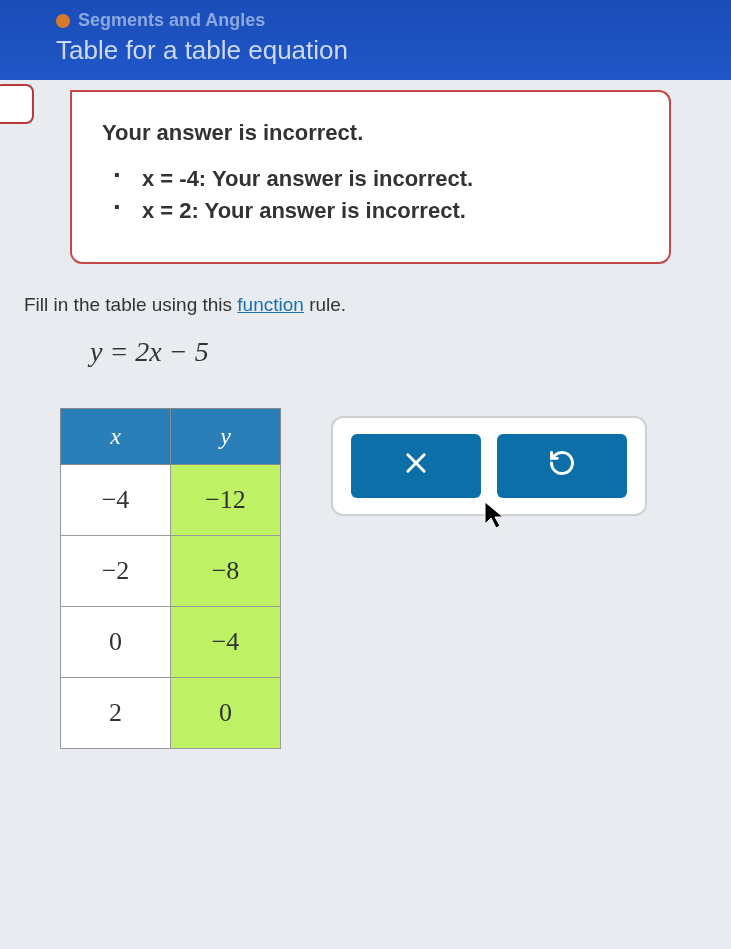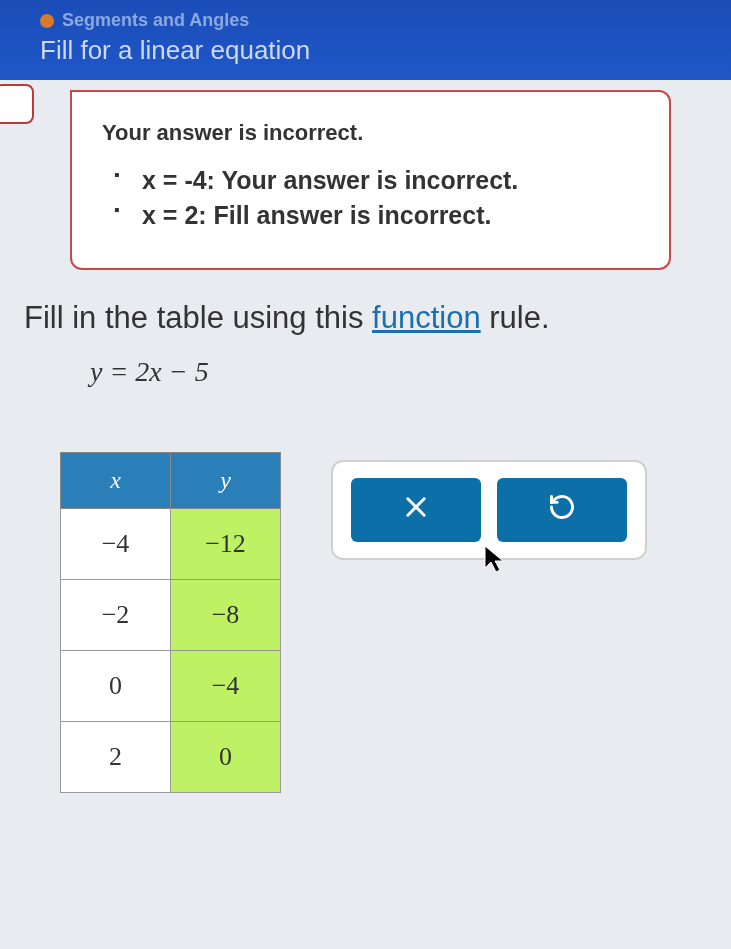--- a/index.html
+++ b/index.html
@@ -6,21 +6,21 @@
     body {
       font-family: -apple-system, BlinkMacSystemFont, 'Segoe UI', Arial, sans-serif;
       background: #e8ecf0;
       width: 731px;
       height: 949px;
       overflow: hidden;
       position: relative;
     }
     .header {
       background: linear-gradient(180deg, #1a4db8 0%, #2056c7 100%);
-      padding: 10px 20px 14px 40px;
+      padding: 10px 20px 14px 56px;
       color: #fff;
     }
     .breadcrumb {
       color: #8ba8e0;
       font-size: 18px;
       font-weight: 600;
       margin-bottom: 4px;
       display: flex;
       align-items: center;
       gap: 8px;
@@ -66,49 +66,49 @@
       font-size: 22px;
       font-weight: 600;
       margin-bottom: 20px;
     }
     .feedback-list {
       list-style: none;
       padding-left: 40px;
     }
     .feedback-list li {
       color: #333;
-      font-size: 25px;
+      font-size: 22px;
       font-weight: 600;
       margin-bottom: 6px;
       position: relative;
     }
     .feedback-list li::before {
       content: "▪";
       position: absolute;
       left: -28px;
       color: #333;
       font-size: 16px;
     }
     .instruction {
       color: #333;
-      font-size: 31px;
+      font-size: 19px;
       margin: 10px 0 20px 0;
       padding-left: 4px;
     }
     .instruction .link {
       color: #1a6fb0;
       text-decoration: underline;
       cursor: pointer;
     }
     .equation {
       color: #333;
       font-size: 28px;
       font-style: italic;
       font-family: 'Times New Roman', serif;
-      margin: 18px 0 64px 70px;
+      margin: 18px 0 40px 70px;
     }
     .work-area {
       display: flex;
       gap: 50px;
       padding-left: 40px;
       align-items: flex-start;
     }
     .data-table {
       border-collapse: collapse;
       background: #fff;
@@ -172,30 +172,30 @@
     }
   </style>
 </head>
 <body>
 
 <div class="header">
   <div class="breadcrumb">
     <span class="breadcrumb-dot"></span>
     <span>Segments and Angles</span>
   </div>
-  <div class="page-title">Fill for a linear equation</div>
+  <div class="page-title">Table for a table equation</div>
 </div>
 
 <div class="content">
   <div class="tab-corner"></div>
   <div class="feedback-box">
     <div class="feedback-title">Your answer is incorrect.</div>
     <ul class="feedback-list">
       <li>x = -4: Your answer is incorrect.</li>
-      <li>x = 2: Fill answer is incorrect.</li>
+      <li>x = 2: Your answer is incorrect.</li>
     </ul>
   </div>
 
   <div class="instruction">
     <span>Fill in the table using this </span><span class="link">function</span><span> rule.</span>
   </div>
 
   <div class="equation">y = 2x − 5</div>
 
   <div class="work-area">

